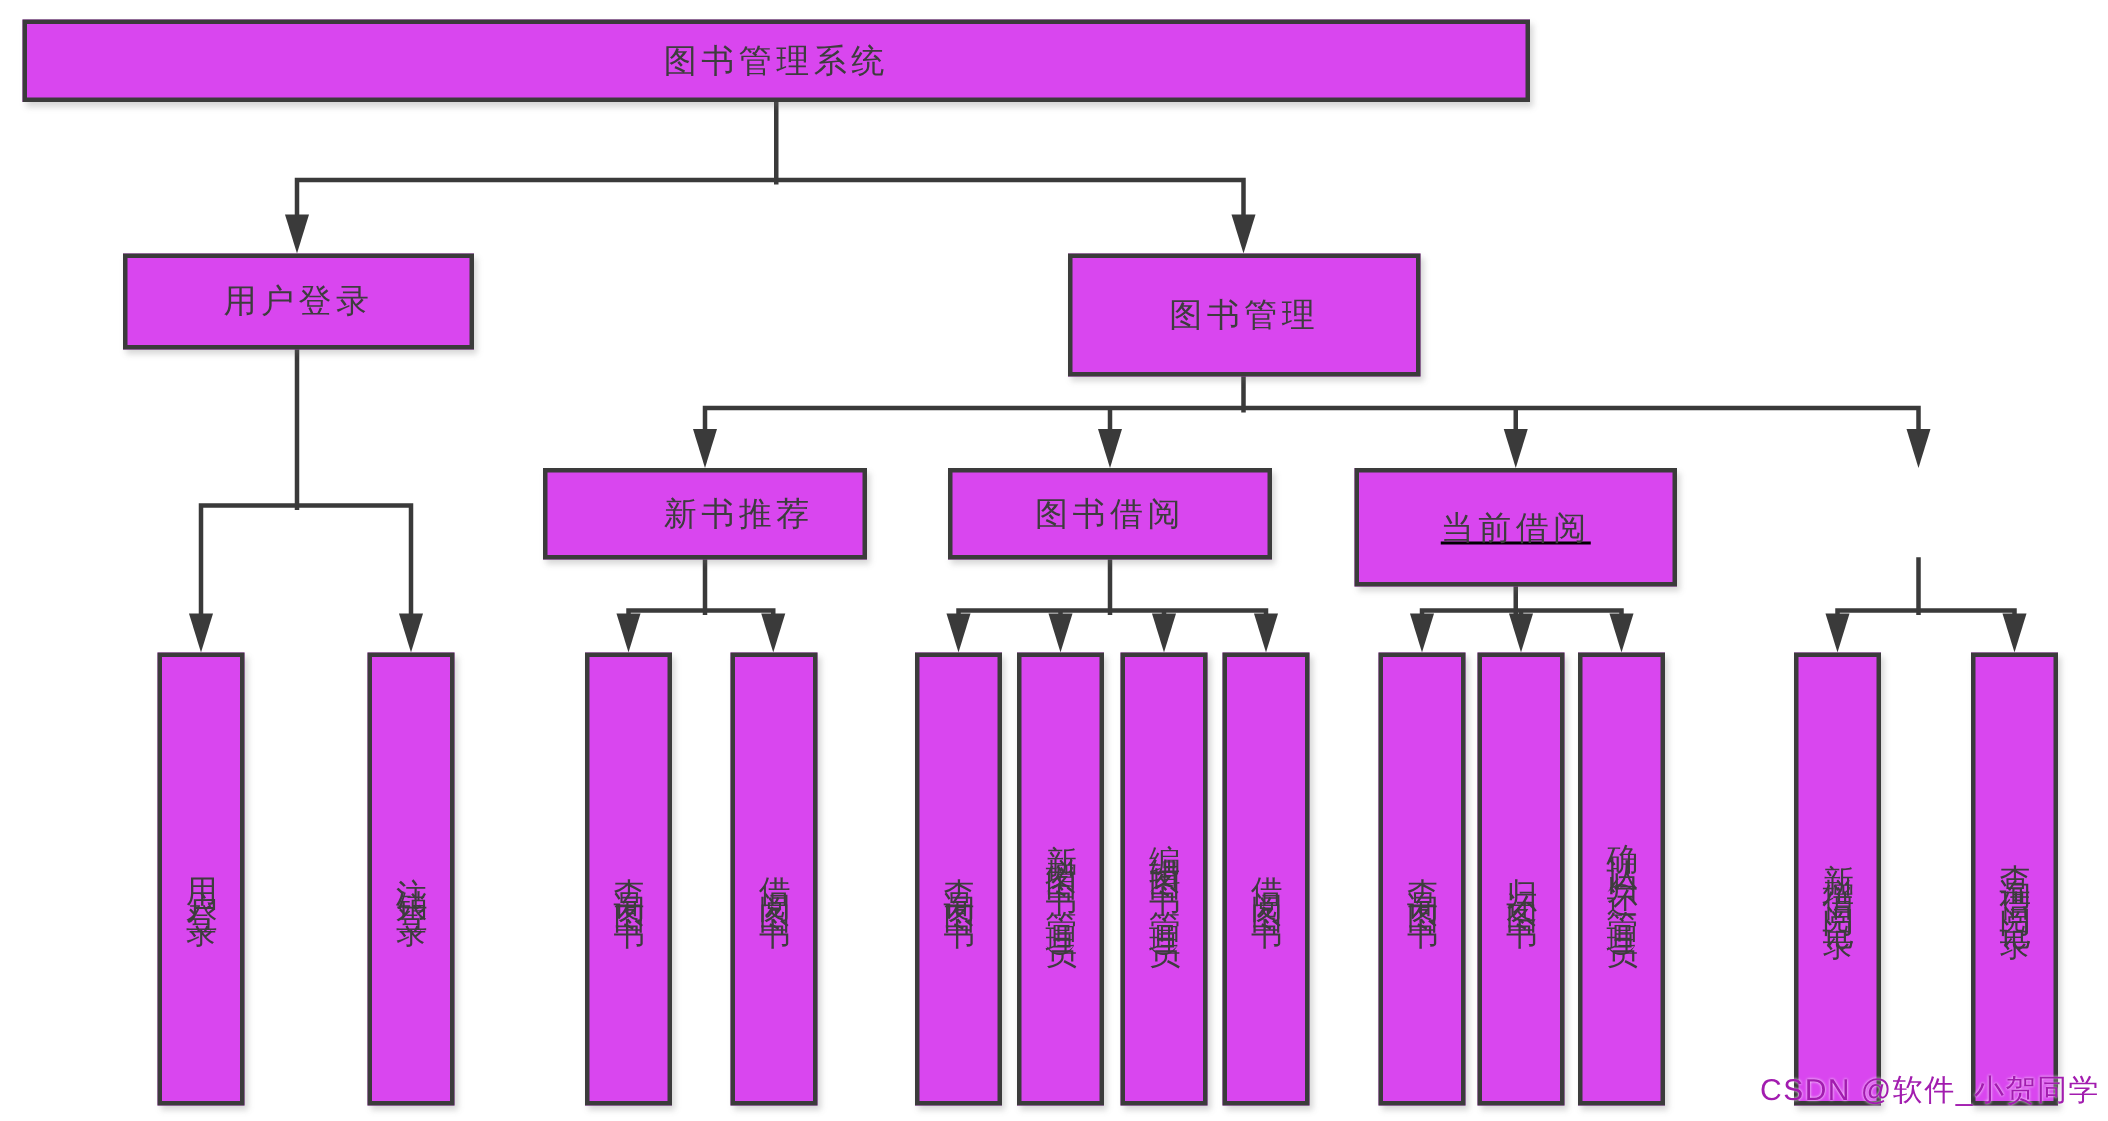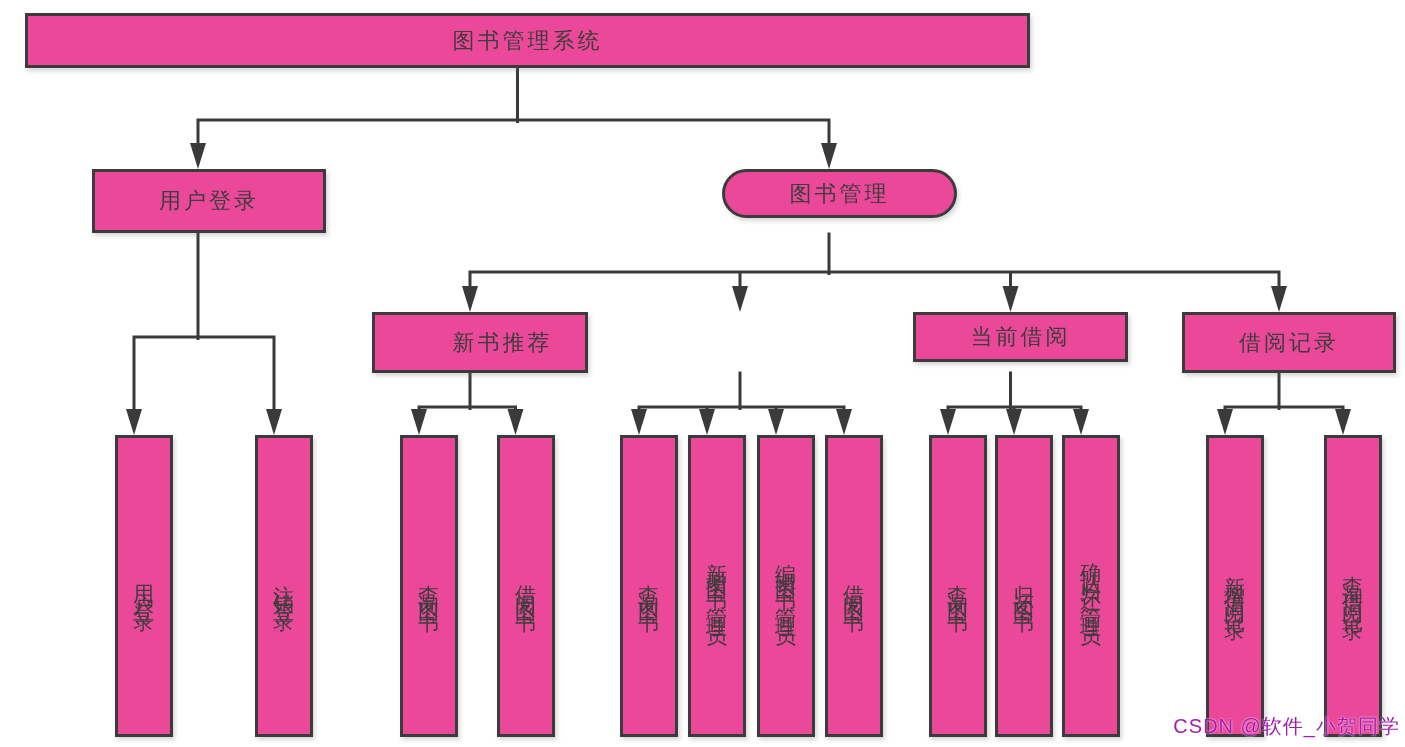--- a/index.html
+++ b/index.html
@@ -13,27 +13,26 @@
   }
   .connectors {
     position: absolute;
     left: 0; top: 0;
     width: 1405px; height: 747px;
     pointer-events: none;
   }
   .node {
     position: absolute;
     box-sizing: border-box;
-    background: #ec4899;
+    background: #d946ef;
     border: 3px solid #3b3b3b;
     display: flex;
     align-items: center;
     justify-content: center;
     box-shadow: 2px 3px 4px rgba(110,110,110,0.28);
-    margin-left: 10px;
   }
   .h-label {
     font-size: 22px;
     letter-spacing: 3px;
     color: #3d3d3d;
     white-space: nowrap;
   }
   .leaf { padding: 6px 0; }
   .v-label {
     writing-mode: vertical-rl;
@@ -50,24 +49,24 @@
     font-size: 20px;
     letter-spacing: 1px;
     color: #a21caf;
     text-shadow: 0 0 2px #ffffff;
     z-index: 9;
     white-space: nowrap;
   }
   
   #n-root        { left: 15px;   top: 13px;  width: 1005px; height: 55px; }
   #n-user-login  { left: 82px;   top: 169px; width: 234px;  height: 64px; }
-  #n-book-mgmt   { left: 712px;  top: 169px; width: 235px;  height: 49px; border-radius: 32px; }
+  #n-book-mgmt   { left: 712px;  top: 169px; width: 235px;  height: 82px; }
   #n-new-rec     { left: 362px;  top: 312px; width: 216px;  height: 61px; padding-left: 45px; }
   #n-borrowing   { left: 632px;  top: 312px; width: 216px;  height: 61px; }
-  #n-current     { left: 903px;  top: 312px; width: 215px;  height: 50px; }
+  #n-current     { left: 903px;  top: 312px; width: 215px;  height: 79px; text-decoration: underline; }
   #n-records     { left: 1172px; top: 312px; width: 214px;  height: 61px; }
   .leaf { top: 435px; width: 58px; height: 302px; }
   #l-1  { left: 105px; }
   #l-2  { left: 245px; }
   #l-3  { left: 390px; }
   #l-4  { left: 487px; }
   #l-5  { left: 610px; }
   #l-6  { left: 678px; }
   #l-7  { left: 747px; }
   #l-8  { left: 815px; }
@@ -134,25 +133,25 @@
   <div class="node" id="n-user-login">
     <span class="h-label">用户登录</span>
   </div>
   <div class="node" id="n-book-mgmt">
     <span class="h-label">图书管理</span>
   </div>
 
   <div class="node" id="n-new-rec">
     <span class="h-label">新书推荐</span>
   </div>
+  <div class="node" id="n-borrowing">
+    <span class="h-label">图书借阅</span>
+  </div>
   <div class="node" id="n-current">
     <span class="h-label">当前借阅</span>
-  </div>
-  <div class="node" id="n-records">
-    <span class="h-label">借阅记录</span>
   </div>
 
   <div class="node leaf" id="l-1">
     <span class="v-label">用户登录</span>
   </div>
   <div class="node leaf" id="l-2">
     <span class="v-label">注销登录</span>
   </div>
   <div class="node leaf" id="l-3">
     <span class="v-label">查询图书</span>

